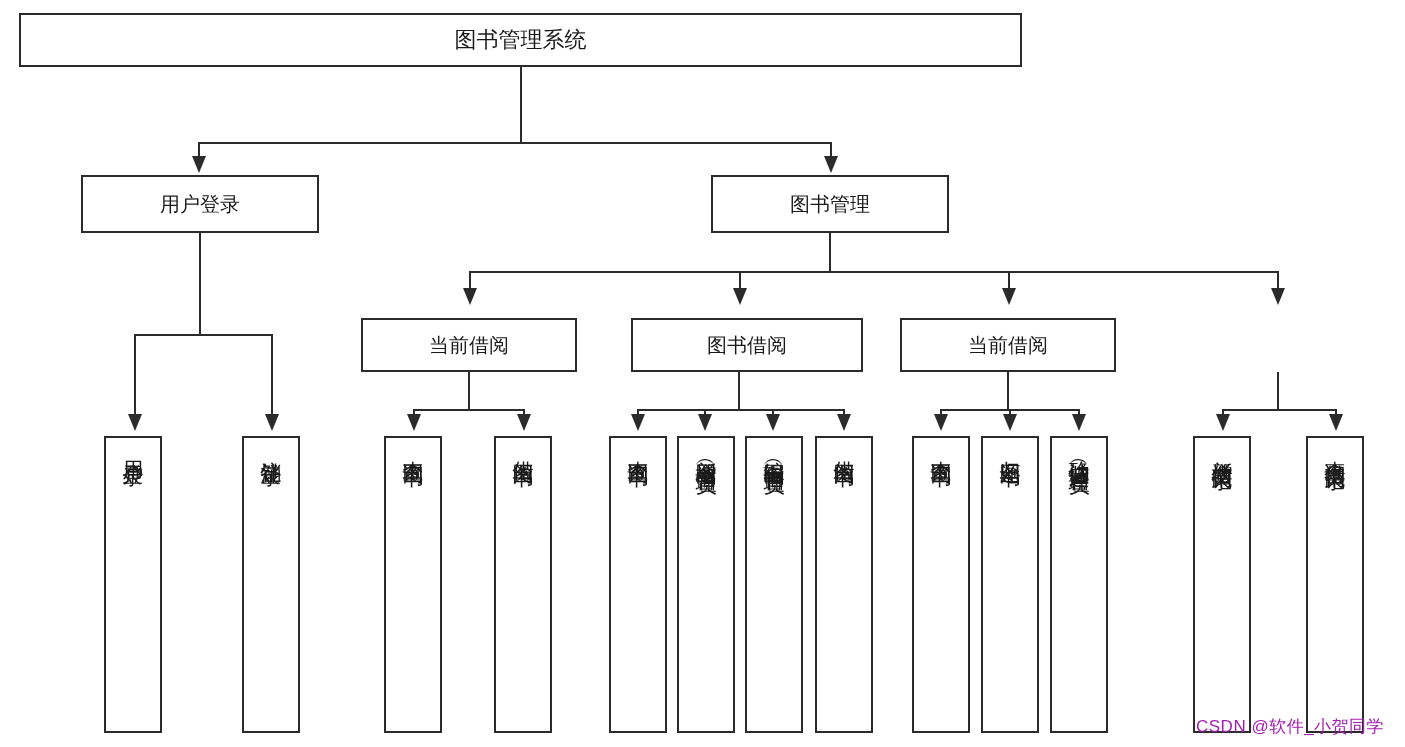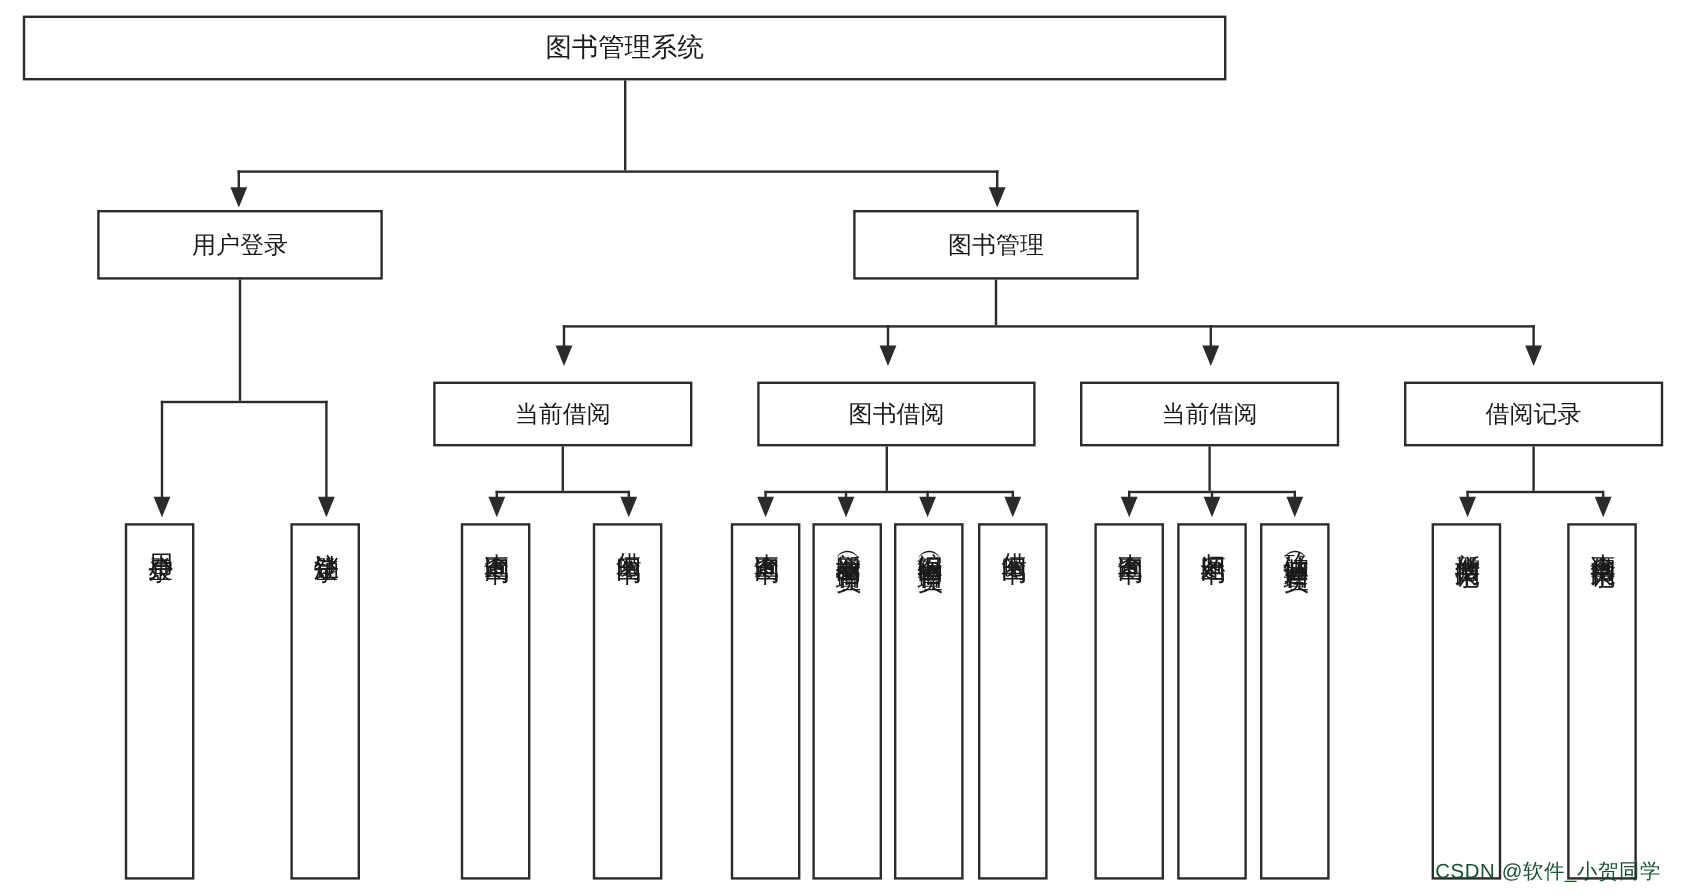--- a/index.html
+++ b/index.html
@@ -61,21 +61,21 @@
     width: 0;
     height: 0;
     border-left: 7px solid transparent;
     border-right: 7px solid transparent;
     border-top: 17px solid #2b2b2b;
   }
   
   #watermark {
     position: absolute;
     font-size: 17px;
-    color: #14532d;
+    color: #a21caf;
     white-space: nowrap;
     letter-spacing: 0.5px;
   }
 </style>
 </head>
 <body>
 
 <div id="canvas">
 
   <div class="node root" style="left:19px; top:13px; width:1003px; height:54px;">
@@ -118,23 +118,20 @@
 
   <div class="node level2" style="left:361px; top:318px; width:216px; height:54px;">
     <span>当前借阅</span>
   </div>
   <div class="node level2" style="left:631px; top:318px; width:232px; height:54px;">
     <span>图书借阅</span>
   </div>
   <div class="node level2" style="left:900px; top:318px; width:216px; height:54px;">
     <span>当前借阅</span>
   </div>
-  <div class="node level2" style="left:1170px; top:318px; width:216px; height:54px;">
-    <span>借阅记录</span>
-  </div>
 
   <div class="vline" style="left:468px; top:372px; height:37px;"></div>
   <div class="hline" style="left:413px; top:409px; width:111px;"></div>
   <div class="vline" style="left:413px; top:409px; height:13px;"></div>
   <div class="arrow" style="left:407px; top:414px;"></div>
   <div class="vline" style="left:523px; top:409px; height:13px;"></div>
   <div class="arrow" style="left:517px; top:414px;"></div>
 
   <div class="vline" style="left:738px; top:372px; height:37px;"></div>
   <div class="hline" style="left:637px; top:409px; width:207px;"></div>

